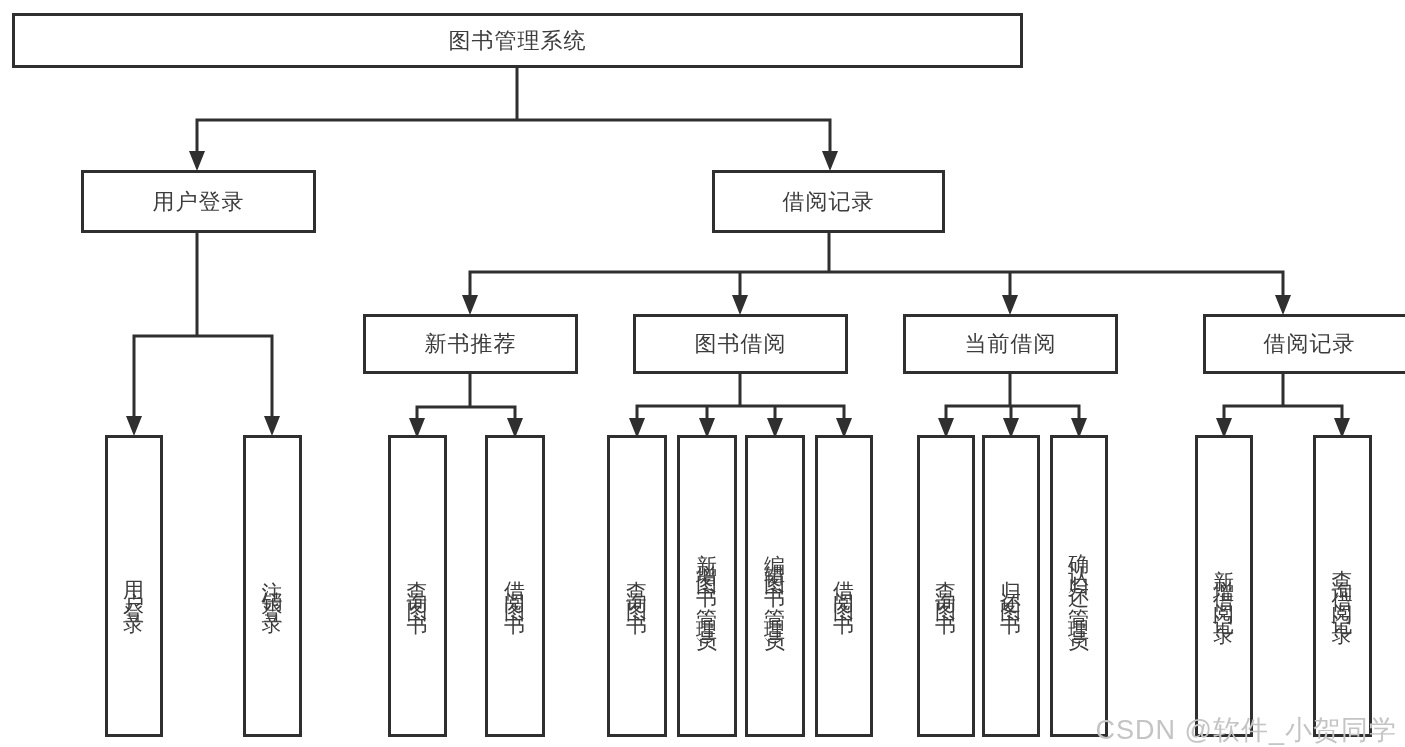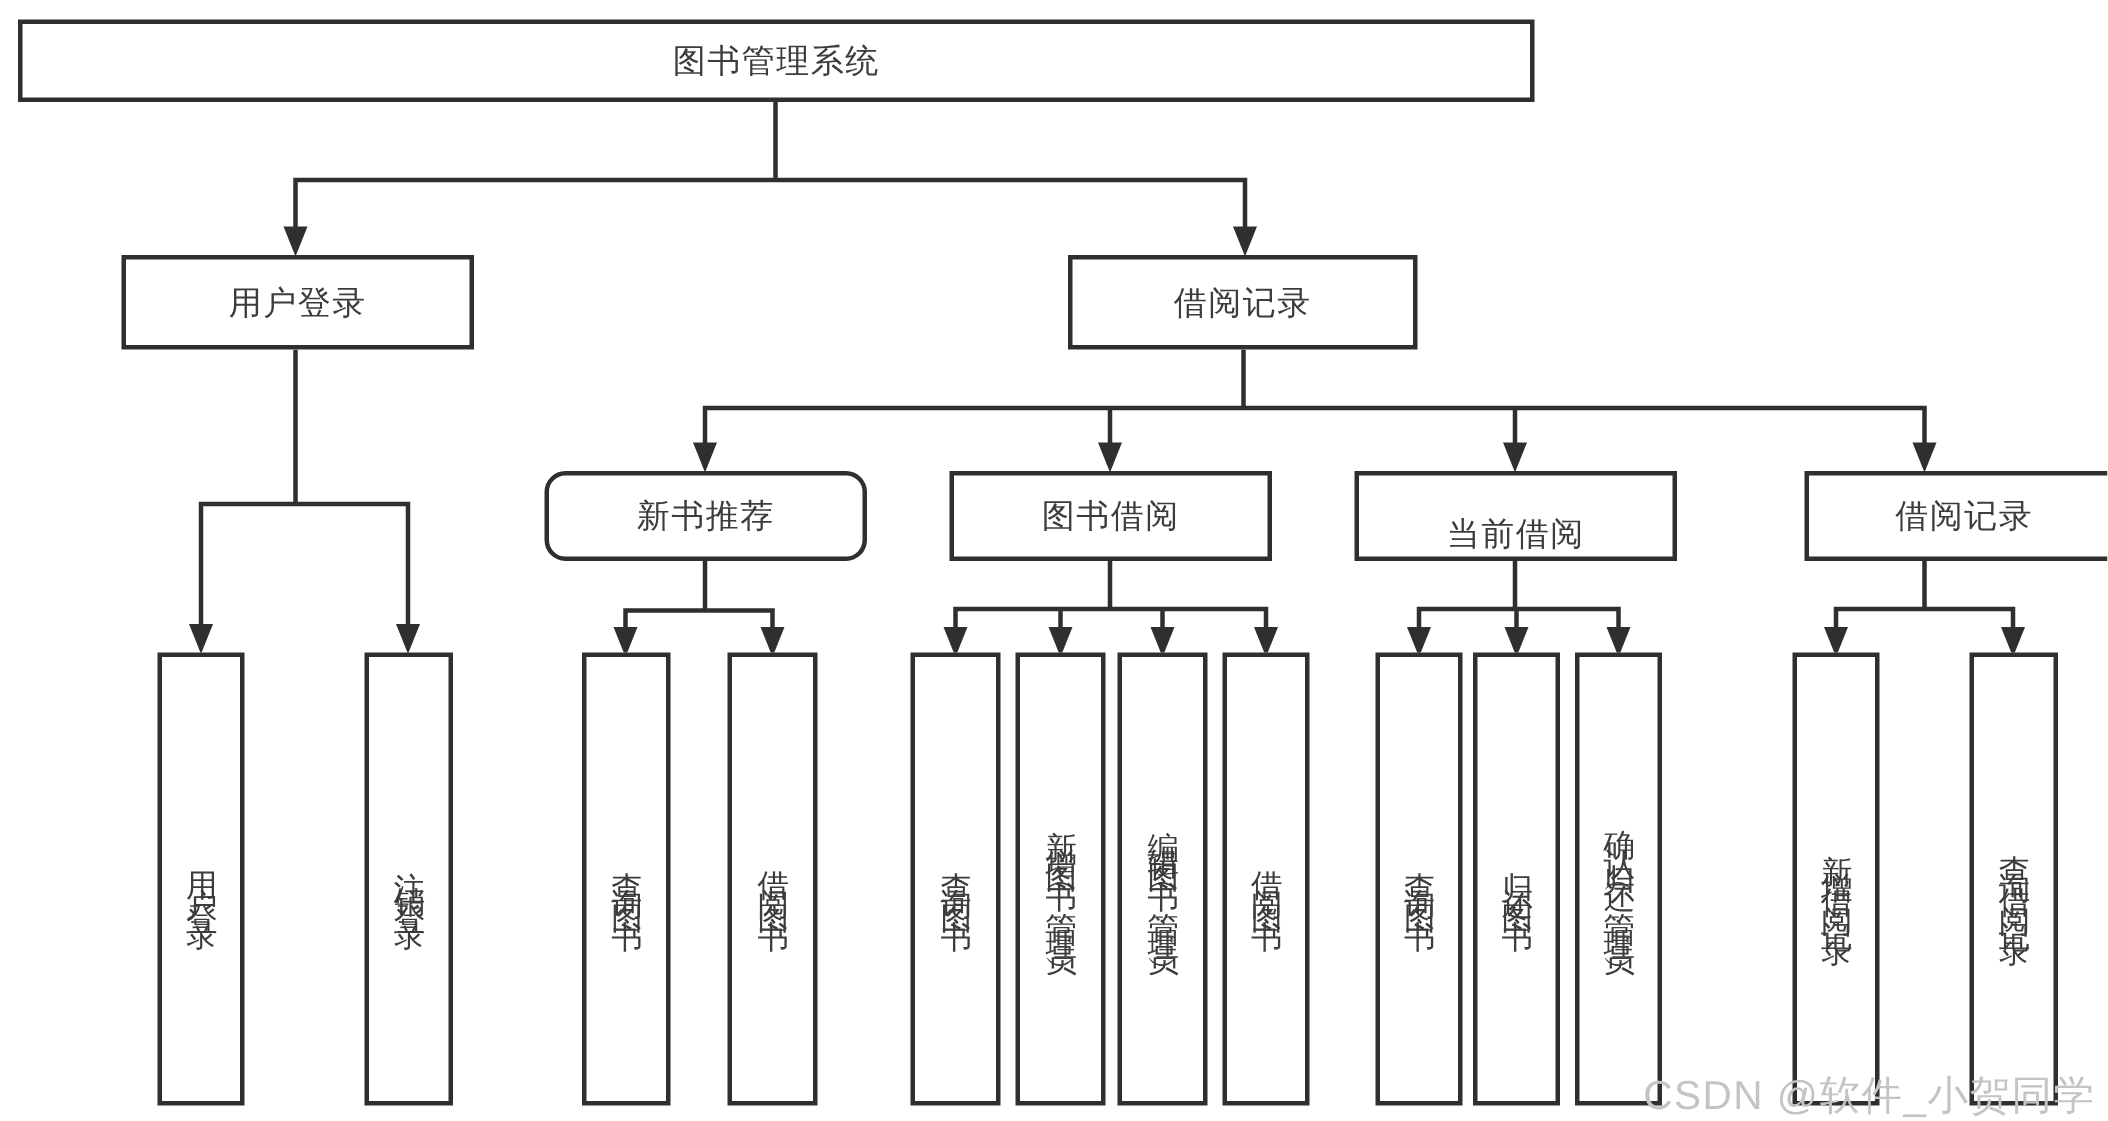--- a/index.html
+++ b/index.html
@@ -103,27 +103,27 @@
     <span>图书管理系统</span>
   </div>
 
   <div class="node hbox" style="left:81px; top:170px; width:235px; height:63px;">
     <span>用户登录</span>
   </div>
   <div class="node hbox" style="left:712px; top:170px; width:233px; height:63px;">
     <span>借阅记录</span>
   </div>
 
-  <div class="node hbox" style="left:363px; top:314px; width:215px; height:60px;border-radius:14px;">
+  <div class="node hbox" style="left:363px; top:314px; width:215px; height:60px;">
     <span>新书推荐</span>
   </div>
   <div class="node hbox" style="left:633px; top:314px; width:215px; height:60px;">
     <span>图书借阅</span>
   </div>
-  <div class="node hbox" style="left:903px; top:314px; width:215px; height:60px;align-items:flex-end;">
+  <div class="node hbox" style="left:903px; top:314px; width:215px; height:60px;">
     <span>当前借阅</span>
   </div>
   <div class="node hbox" style="left:1175px; top:314px; width:213px; height:60px;margin-left:28px;">
     <span>借阅记录</span>
   </div>
 
   <div class="node vbox" style="left:105px; top:435px; width:58px; height:302px;">
     <span>用户登录</span>
   </div>
   <div class="node vbox" style="left:243px; top:435px; width:59px; height:302px;">

